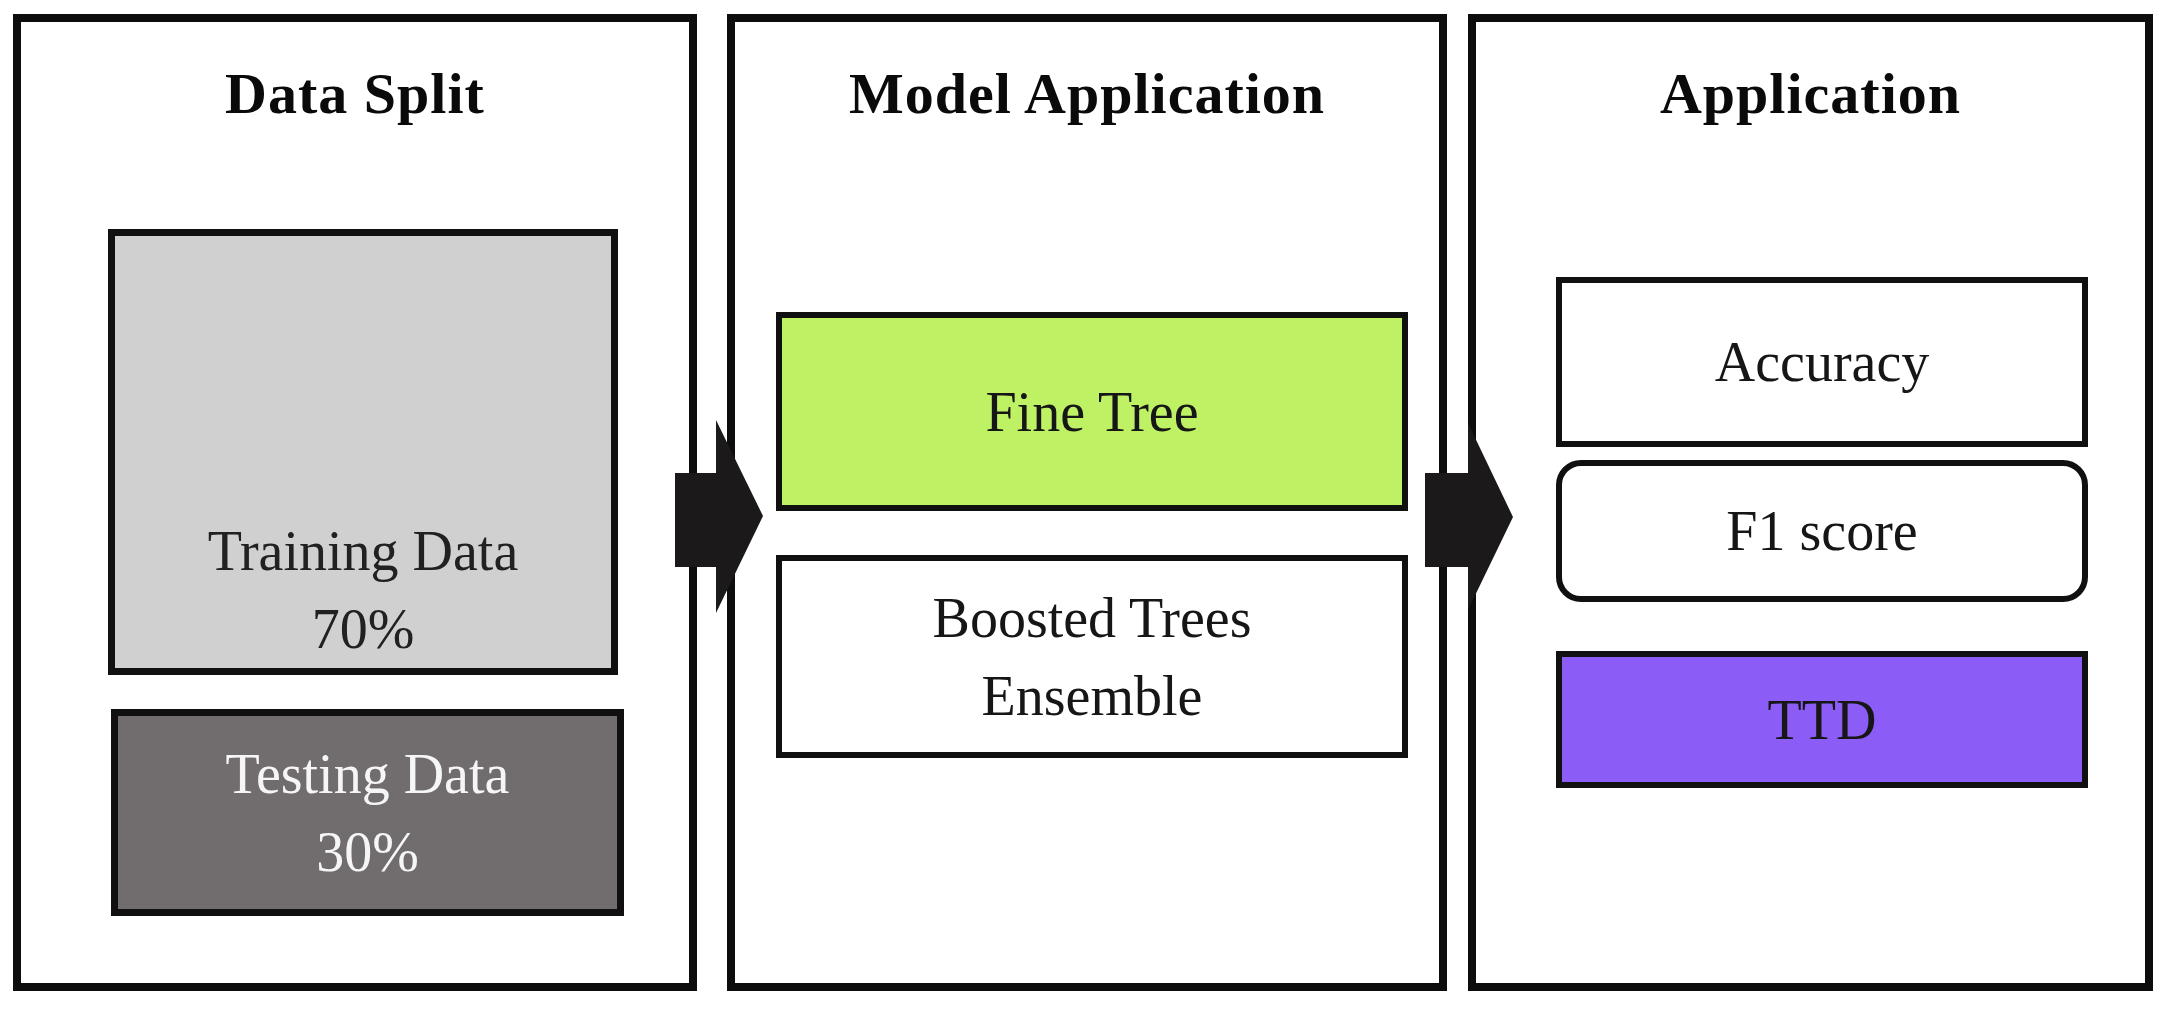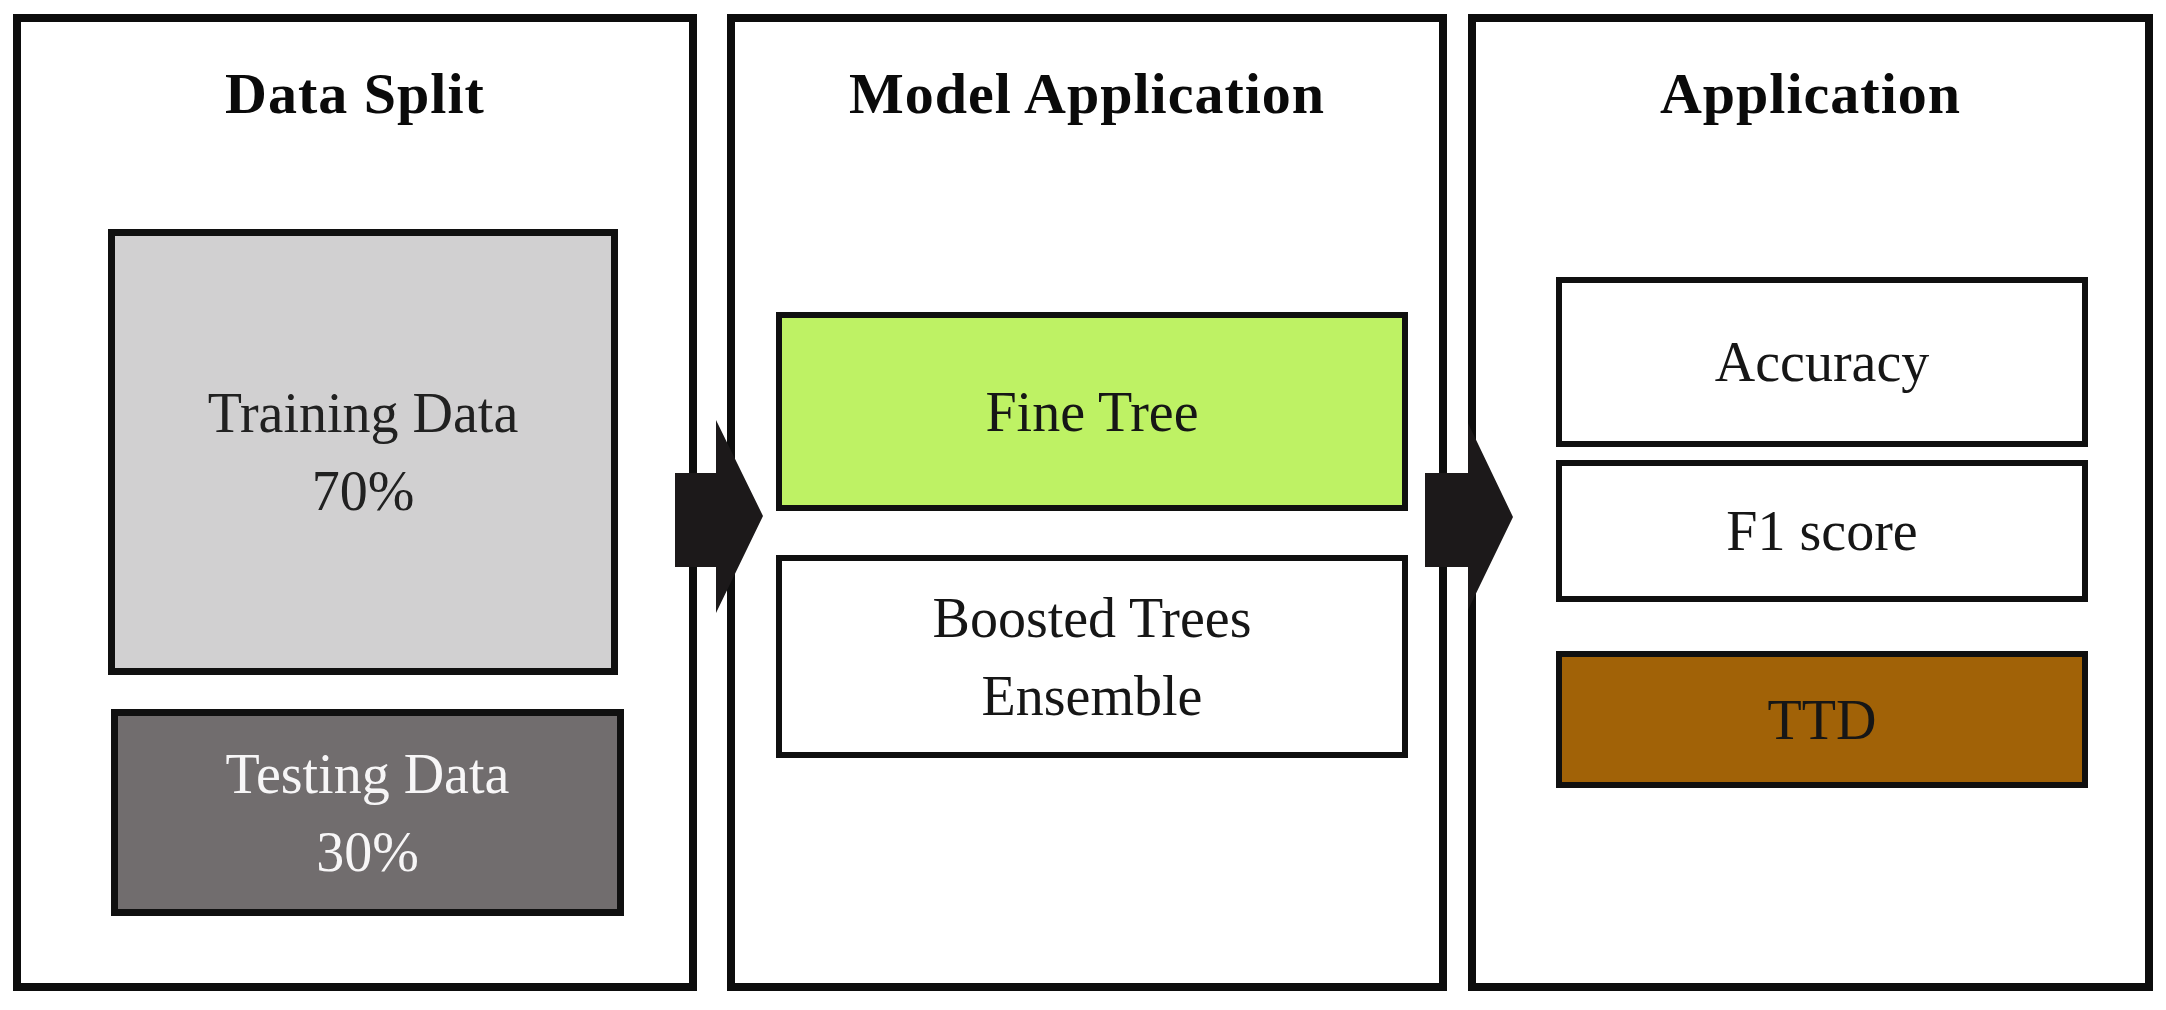--- a/index.html
+++ b/index.html
@@ -57,41 +57,41 @@
   
   #box-training { left: 87px; top: 207px; width: 510px; height: 446px; border-width: 7px; }
   #box-testing  { left: 90px; top: 687px; width: 513px; height: 207px; border-width: 7px; }
 
   
   #box-fine-tree { left: 41px; top: 290px; width: 632px; height: 199px; }
   #box-boosted   { left: 41px; top: 533px; width: 632px; height: 203px; }
 
   
   #box-accuracy { left: 80px; top: 255px; width: 532px; height: 170px; }
-  #box-f1score  { left: 80px; top: 438px; width: 532px; height: 142px; }
+  #box-f1score  { left: 80px; top: 438px; width: 532px; height: 142px; border-radius: 25px; }
   #box-ttd      { left: 80px; top: 629px; width: 532px; height: 137px; }
 
   
   #arrow-layer {
     position: absolute;
     left: 0; top: 0;
     width: 2166px;
     height: 1010px;
     pointer-events: none;
   }
 </style>
 </head>
 <body>
 
 <div id="stage">
 
   <div class="panel" id="panel-data-split">
     <div class="panel-title">Data Split</div>
 
-    <div class="node" id="box-training" style="background-color: rgb(209, 208, 209);">
+    <div class="node" id="box-training" style="background-color: rgb(209, 208, 209); align-items: flex-end;">
       <div class="lines" style="color: rgb(33, 33, 33);">
         <span>Training Data</span>
         <span>70%</span>
       </div>
     </div>
 
     <div class="node" id="box-testing" style="background-color: rgb(113, 109, 110);">
       <div class="lines" style="color: rgb(247, 246, 247);">
         <span>Testing Data</span>
         <span>30%</span>
@@ -125,21 +125,21 @@
         <span>Accuracy</span>
       </div>
     </div>
 
     <div class="node" id="box-f1score" style="background-color: rgb(255, 255, 255);">
       <div class="lines">
         <span>F1 score</span>
       </div>
     </div>
 
-    <div class="node" id="box-ttd" style="background-color: #a16207;">
+    <div class="node" id="box-ttd" style="background-color: #8b5cf6;">
       <div class="lines">
         <span>TTD</span>
       </div>
     </div>
   </div>
 
   <svg id="arrow-layer" viewBox="0 0 2166 1010" xmlns="http://www.w3.org/2000/svg" aria-hidden="true">
     <polygon points="675,473 716,473 716,420 763,516 716,613 716,567 675,567" style="fill: rgb(28, 25, 26);"></polygon>
     <polygon points="1425,473 1468,473 1468,423 1513,517 1468,610 1468,567 1425,567" style="fill: rgb(28, 25, 26);"></polygon>
   </svg>

